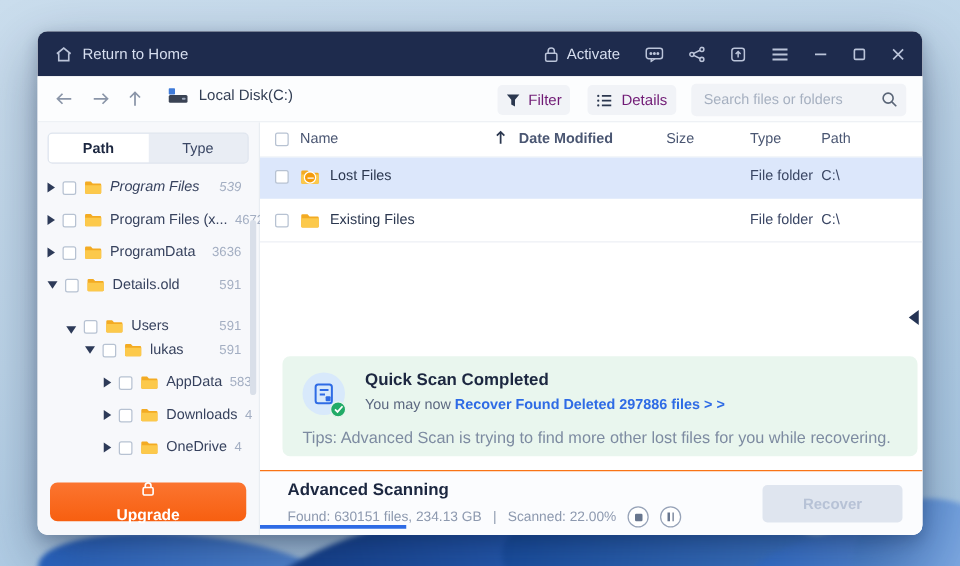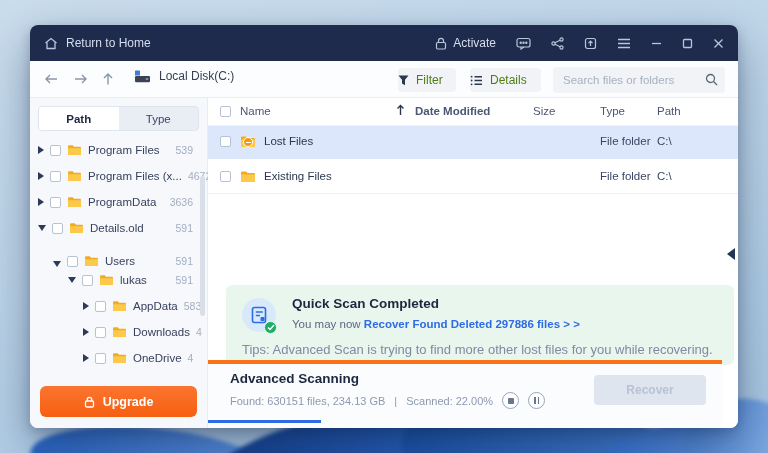--- a/index.html
+++ b/index.html
@@ -32,22 +32,22 @@
 
   
   .toolbar { height:37px; background:#fcfdfe; border-bottom:1px solid #e9edf2;
              display:flex; align-items:center; position:relative; }
   .nav-arrow { position:absolute; top:9px; width:18px; height:18px; display:flex;
                align-items:center; justify-content:center; cursor:pointer; }
   .nav-back{ left:12px; } .nav-fwd{ left:41px; } .nav-up{ left:69px; }
   .location { position:absolute; left:104px; top:8px; display:flex; align-items:center; gap:8px; }
   .loc-label { font-size:12px; color:#333f55; }
   .btn-light { position:absolute; top:7px; height:24px; background:#f1f3f7; border-radius:4px;
-               display:flex; align-items:center; justify-content:flex-start; gap:7px;
-               font-size:12px; color:#4d7c0f; cursor:pointer; }
+               display:flex; align-items:center; justify-content:center; gap:7px;
+               font-size:12px; color:#701a75; cursor:pointer; }
   .btn-filter { left:368px; width:58px; }
   .btn-details{ left:440px; width:71px; }
   .searchbox { position:absolute; left:523px; top:6px; width:172px; height:26px; }
   .searchbox input { width:100%; height:100%; background:#f1f3f7; border:none; border-radius:4px;
                      font-family:"Liberation Sans",sans-serif; font-size:11.5px; color:#39465e;
                      padding:0 28px 0 10px; outline:none; }
   .searchbox input::placeholder { color:#a6b0c0; }
   .search-glyph { position:absolute; right:7px; top:6px; }
 
   
@@ -70,21 +70,21 @@
   .twisty.down  { border-width:6px 4px 0 4px; border-color:#2d3a58 transparent transparent transparent; }
   .checkbox { width:11px; height:11px; background:#fff; border:1px solid #b7c2d2; border-radius:2px; flex:0 0 auto; }
   .tree-label { color:#37425e; white-space:nowrap; }
   .tree-count { margin-left:auto; padding-right:14px; color:#a3aec2; font-size:10.5px; }
   .side-scroll { position:absolute; right:2px; top:78px; width:5px; height:140px;
                  background:#d9dfe9; border-radius:3px; cursor:grab; }
 
   .upgrade-btn { position:absolute; left:10px; right:10px; bottom:11px; height:31px;
                  background:linear-gradient(180deg,#fb7530,#f75f10); border-radius:6px;
                  display:flex; align-items:center; justify-content:center; gap:8px;
-                 color:#fff; font-size:12.5px; font-weight:bold; cursor:pointer; }
+                 color:#fff; font-size:12.5px; font-weight:bold; cursor:pointer;flex-direction:column; }
 
   
   .t-header { position:relative; height:28px; border-bottom:1px solid #f0f3f7;
               font-size:11.5px; color:#4a5672; }
   .t-header span { position:absolute; top:7px; }
   .h-check { left:12px; top:8px !important; }
   .h-name  { left:32px; cursor:pointer; }
   .h-sort  { left:188px; top:6px !important; }
   .h-date  { left:207px;font-weight:bold; } .h-size { left:325px; } .h-type { left:392px; } .h-path { left:449px; }
 
@@ -110,22 +110,22 @@
   .banner-icon { position:absolute; left:16px; top:13px; width:34px; height:34px;
                  background:#d8e9fb; border-radius:50%; display:flex; align-items:center; justify-content:center; }
   .banner-check { position:absolute; left:38px; top:36px; width:13px; height:13px; border-radius:50%;
                   background:#22ab67; border:1.5px solid #e9f6ee; display:flex; align-items:center; justify-content:center; }
   .banner-title { position:absolute; left:66px; top:11px; font-size:13.5px; font-weight:bold; color:#1c2740; }
   .banner-sub { position:absolute; left:66px; top:33px; font-size:11.5px; color:#5c6880; }
   .banner-link { color:#2e6be5; font-weight:bold; cursor:pointer; }
   .banner-tips { position:absolute; left:16px; bottom:8px; font-size:13px; color:#7d8ba1; }
 
   
-  .footerbar { position:absolute; left:0; right:16px; bottom:0; height:68px;
-               background:#fbfcfe; border-top:4px solid #f97316; }
+  .footerbar { position:absolute; left:0; right:0; bottom:0; height:52px;
+               background:#fbfcfe; border-top:1px solid #f97316; }
   .foot-title { position:absolute; left:22px; top:7px; font-size:13.5px; font-weight:bold; color:#1c2740; }
   .foot-status { position:absolute; left:22px; top:28px; display:flex; align-items:center; gap:9px;
                  font-size:11px; color:#8d99af; }
   .circle-btn { width:17px; height:17px; border:1.2px solid #97a3b8; border-radius:50%;
                 display:flex; align-items:center; justify-content:center; cursor:pointer; background:#fff; }
   .stop-sq { width:6px; height:6px; background:#68768e; border-radius:1px; }
   .pause-bars { display:flex; gap:2px; }
   .pause-bars i { width:1.8px; height:7px; background:#68768e; }
   .recover-btn { position:absolute; right:16px; top:11px; width:112px; height:30px;
                  background:#dfe5ef; border:none; border-radius:4px;
@@ -270,21 +270,21 @@
 
     <div class="body">
 
       <div class="sidebar">
         <div class="seg">
           <div class="seg-tab active">Path</div>
           <div class="seg-tab">Type</div>
         </div>
 
         <div class="tree">
-  <div class="tree-item" style="padding-left: 8px;">
+  <div class="tree-item" style="padding-left: 8px; font-style: italic;">
     <span class="twisty right"></span>
     <span class="checkbox"></span>
     <span>
       <svg width="15" height="12" viewBox="0 0 16 13">
         <path d="M1 2.4 Q1 1.4 2 1.4 H6 L7.6 3.1 H14 Q15 3.1 15 4.1 V11 Q15 12 14 12 H2 Q1 12 1 11 Z" fill="#f3ab23"></path>
         <path d="M1 4.6 H15 V11 Q15 12 14 12 H2 Q1 12 1 11 Z" fill="#fcc94b"></path>
       </svg>
     </span>
     <span class="tree-label">Program Files</span>
     <span class="tree-count">539</span>

